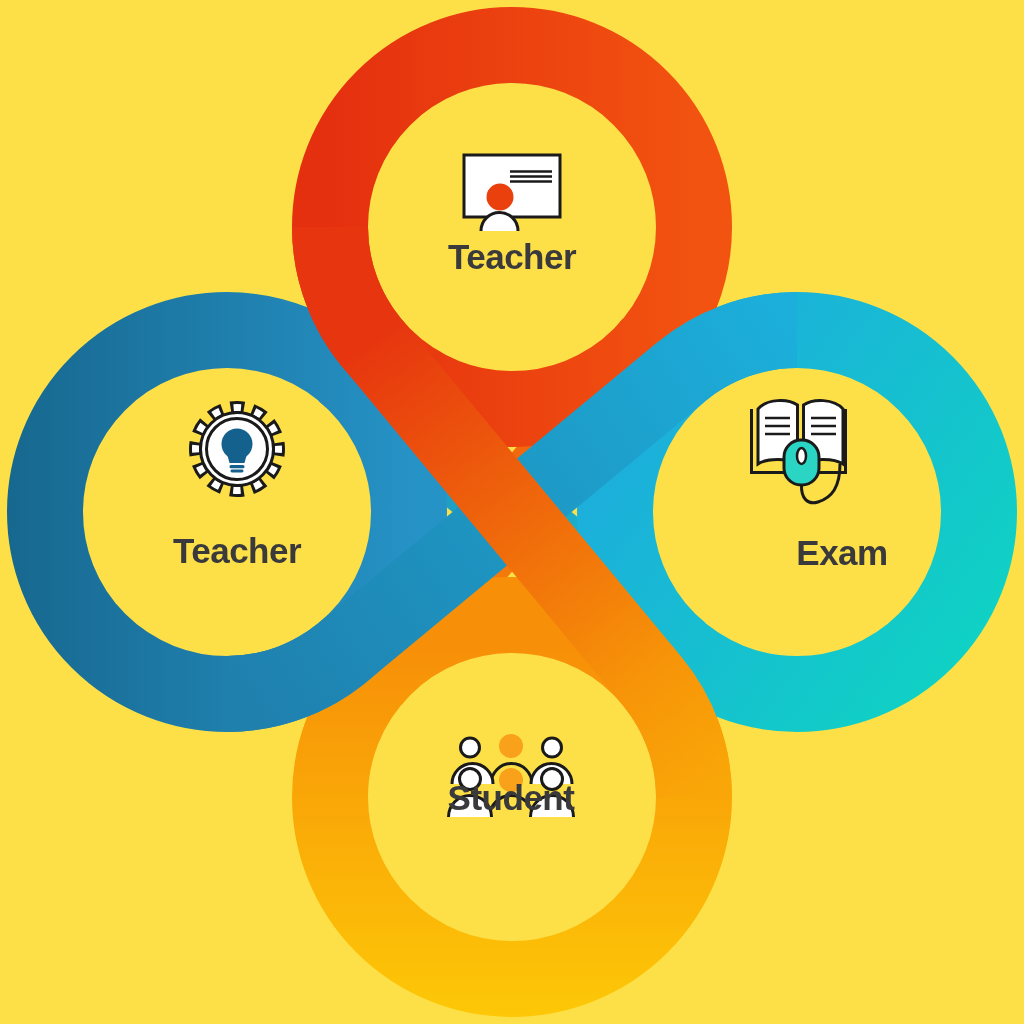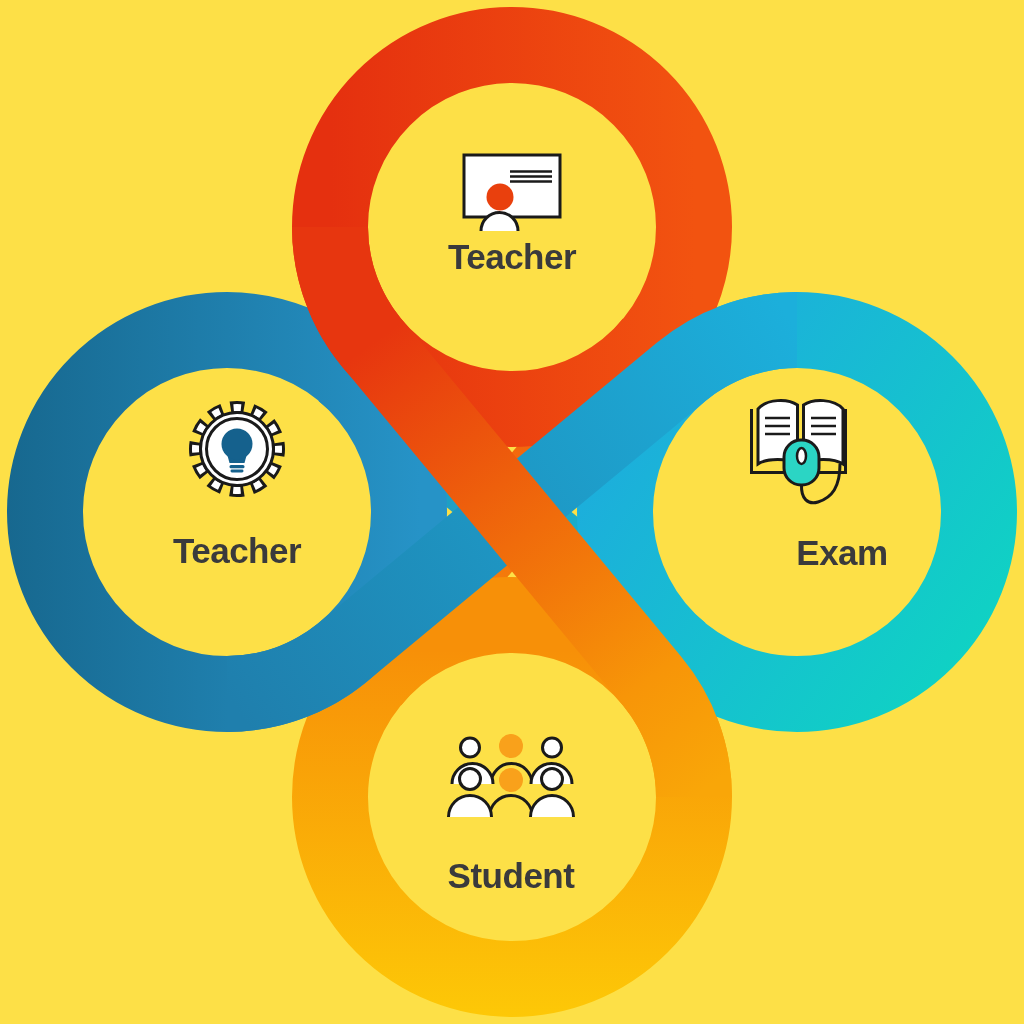--- a/index.html
+++ b/index.html
@@ -4,21 +4,21 @@
 <style>
   html,body{margin:0;padding:0;background:#FFFFFF;}
   #stage{position:relative;width:1024px;height:1024px;background:#fde047;overflow:hidden;
          font-family:"Liberation Sans",sans-serif;text-decoration:underline;}
   #ribbons{position:absolute;left:0;top:0;}
   .label{position:absolute;transform:translate(-50%,-50%);
          font-weight:700;font-size:35px;line-height:42px;letter-spacing:-0.5px;
          color:#3A3A3C;text-align:center;white-space:nowrap;}
   #label-teacher{left:512px;top:257px;}
   #label-exam{left:842px;top:553px;}
-  #label-student{left:511px;top:876px;}
+  #label-student{left:511px;top:798px;}
   #label-learning{left:237px;top:551px;}
 </style>
 </head>
 <body>
 
 <div id="stage">
 
   <svg id="ribbons" width="1024" height="1024" viewBox="0 0 1024 1024">
     <defs>
       <linearGradient id="gTop" gradientUnits="userSpaceOnUse" x1="330" y1="300" x2="694" y2="300">

